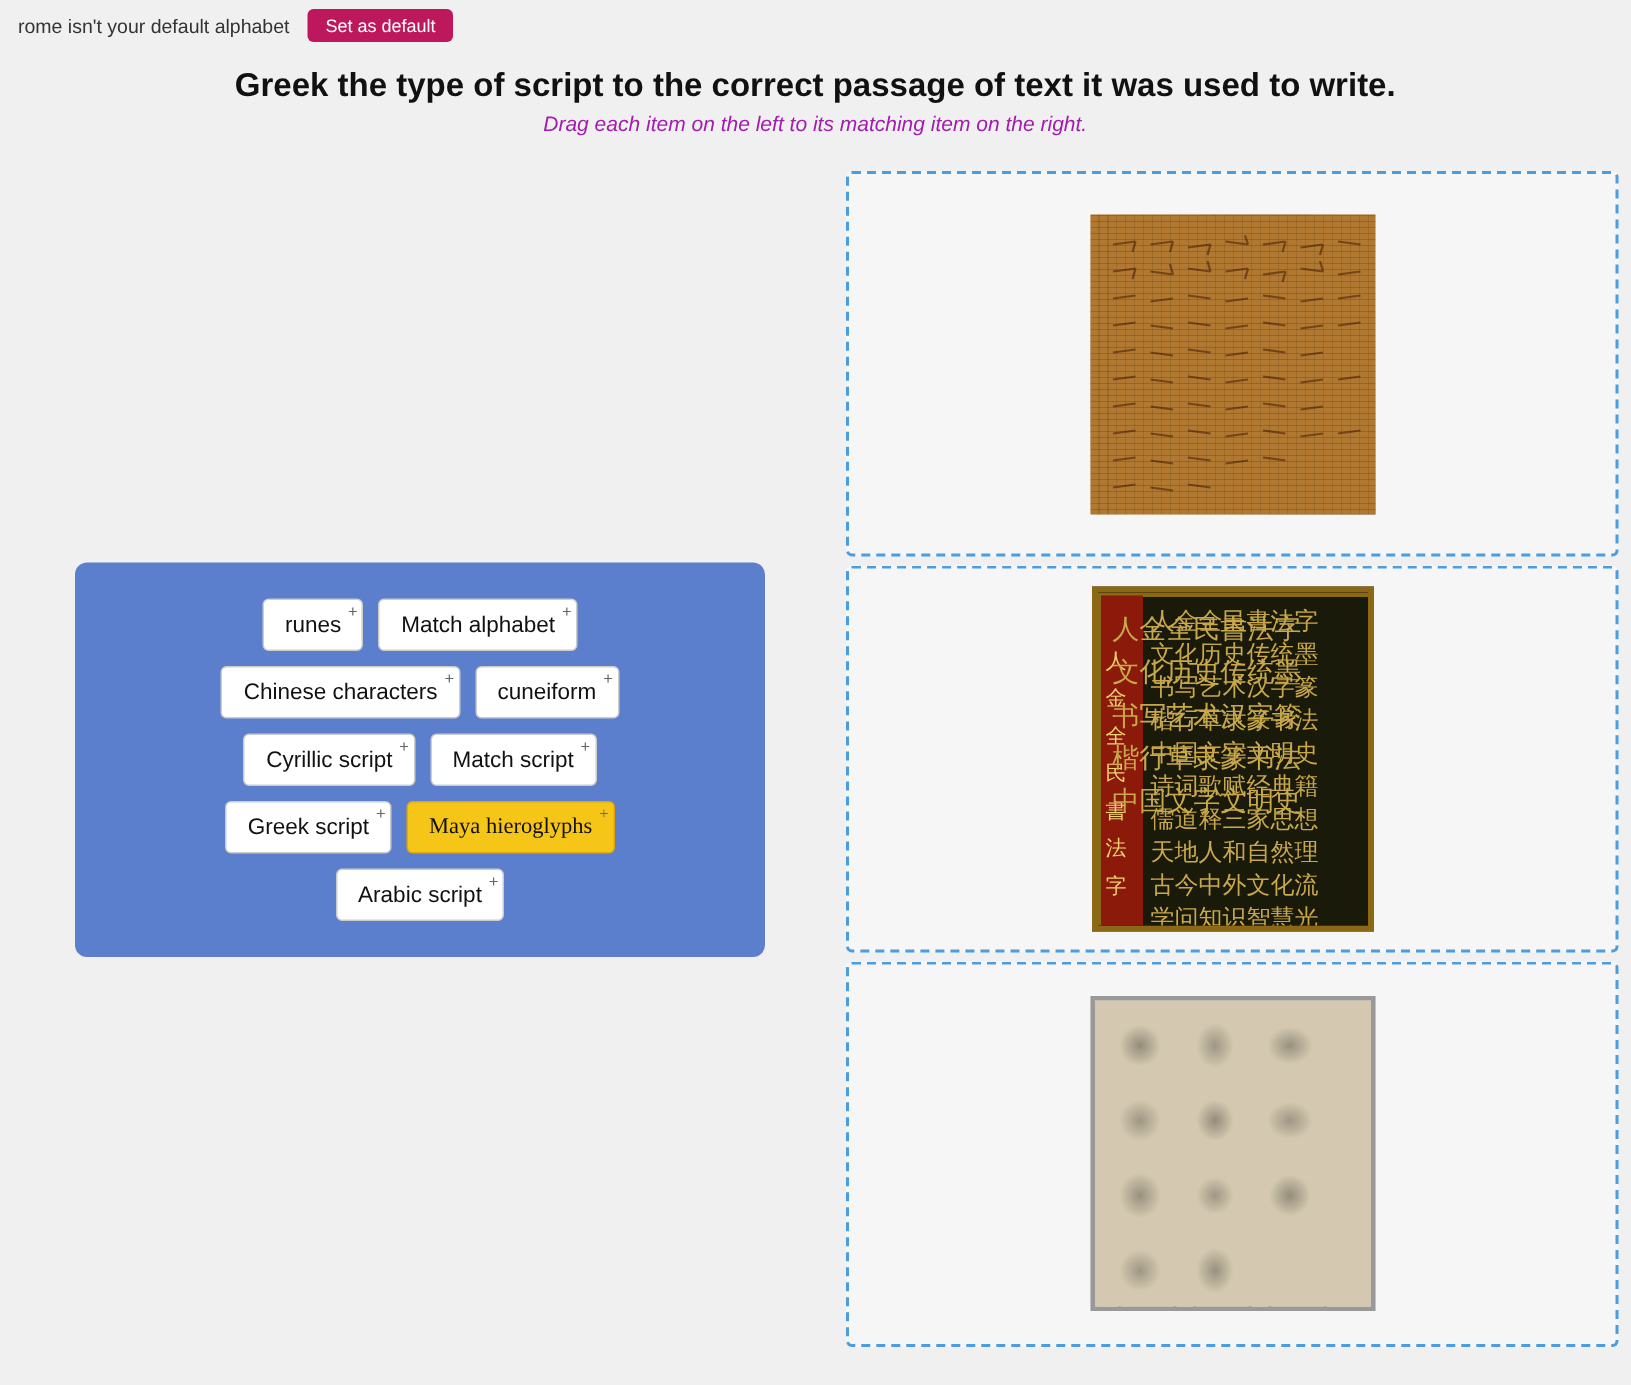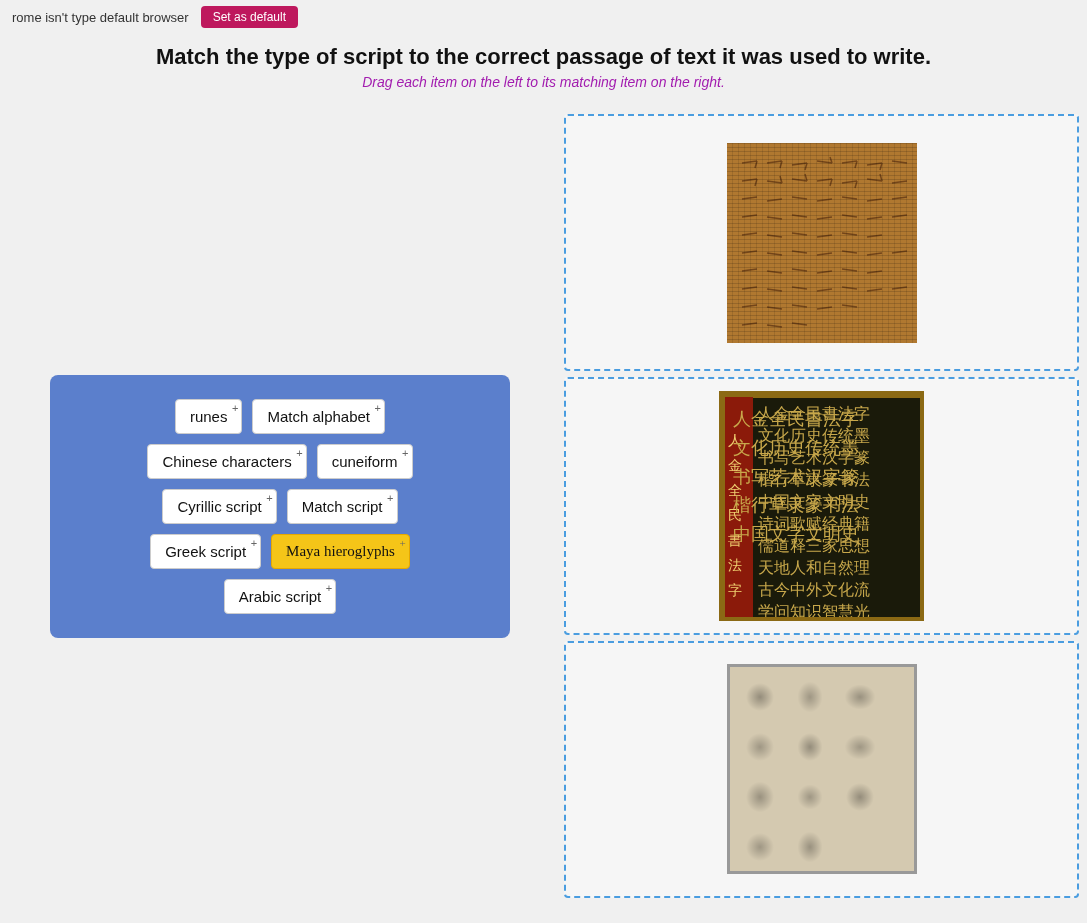--- a/index.html
+++ b/index.html
@@ -155,21 +155,21 @@
         90deg,
         transparent,
         transparent 5px,
         rgba(0,0,0,0.1) 5px,
         rgba(0,0,0,0.1) 6px
       );
     }
 
     
     .img-chinese {
-      width: 205px;
+      width: 188px;
       height: 230px;
       background: #1a1a0a;
       position: relative;
       overflow: hidden;
       border: 4px solid #8b6914;
     }
 
     .img-chinese::before {
       content: '人金全民書法字\A文化历史传统墨\A书写艺术汉字篆\A楷行草隶篆书法\A中国文字文明史';
       white-space: pre;
@@ -208,25 +208,25 @@
         radial-gradient(ellipse 20px 20px at 130px 130px, rgba(0,0,0,0.3) 0%, transparent 70%),
         radial-gradient(ellipse 20px 20px at 30px 180px, rgba(0,0,0,0.25) 0%, transparent 70%),
         radial-gradient(ellipse 18px 22px at 80px 180px, rgba(0,0,0,0.28) 0%, transparent 70%);
       background-color: #d4c9b0;
     }
   </style>
 </head>
 <body>
 
 <div class="top-bar">
-  <span>rome isn't type default browser</span>
+  <span>rome isn't your default alphabet</span>
   <button class="set-default-btn">Set as default</button>
 </div>
 
-<div class="page-title">Match the type of script to the correct passage of text it was used to write.</div>
+<div class="page-title">Greek the type of script to the correct passage of text it was used to write.</div>
 <div class="subtitle">Drag each item on the left to its matching item on the right.</div>
 
 <div class="main-content">
 
   <div class="left-panel">
     <div class="drag-container">
 
       <div class="drag-row">
         <div class="drag-item">runes</div>
         <div class="drag-item">Match alphabet</div>

